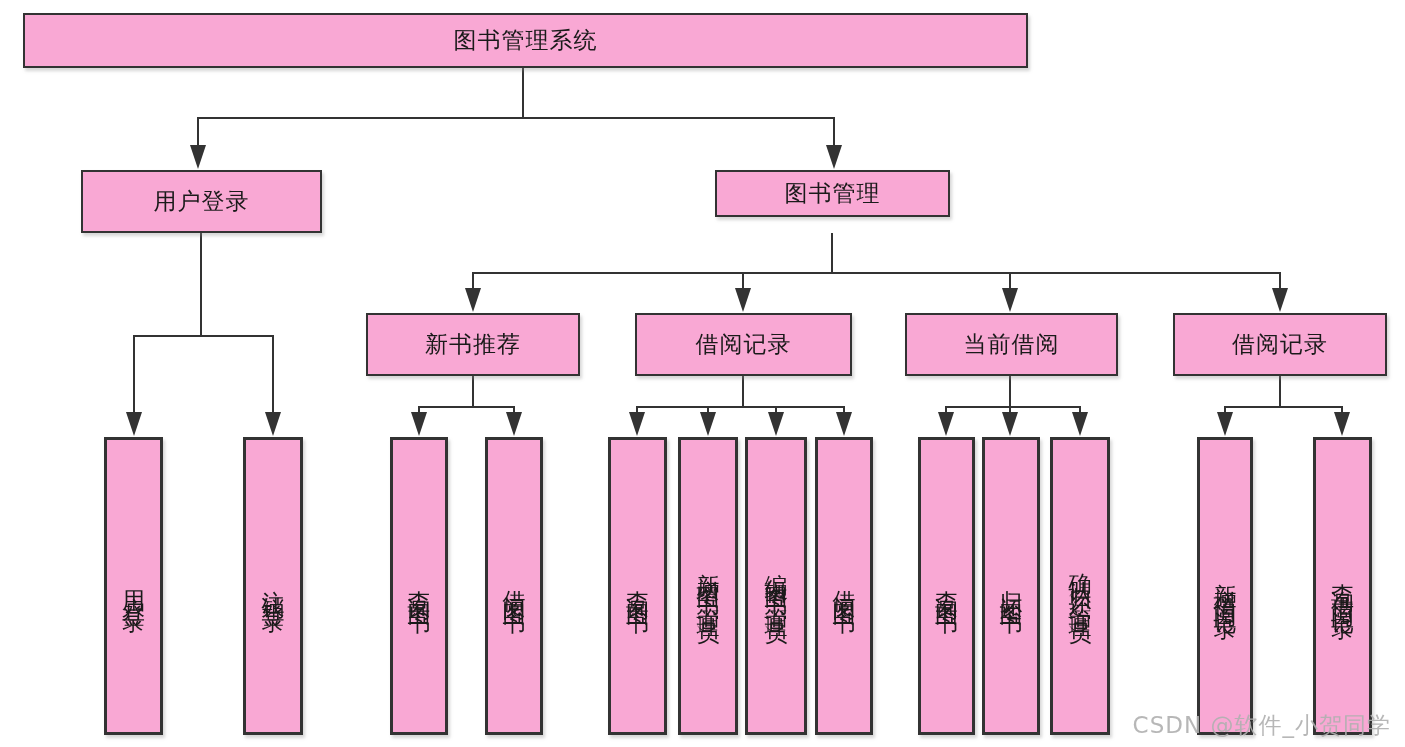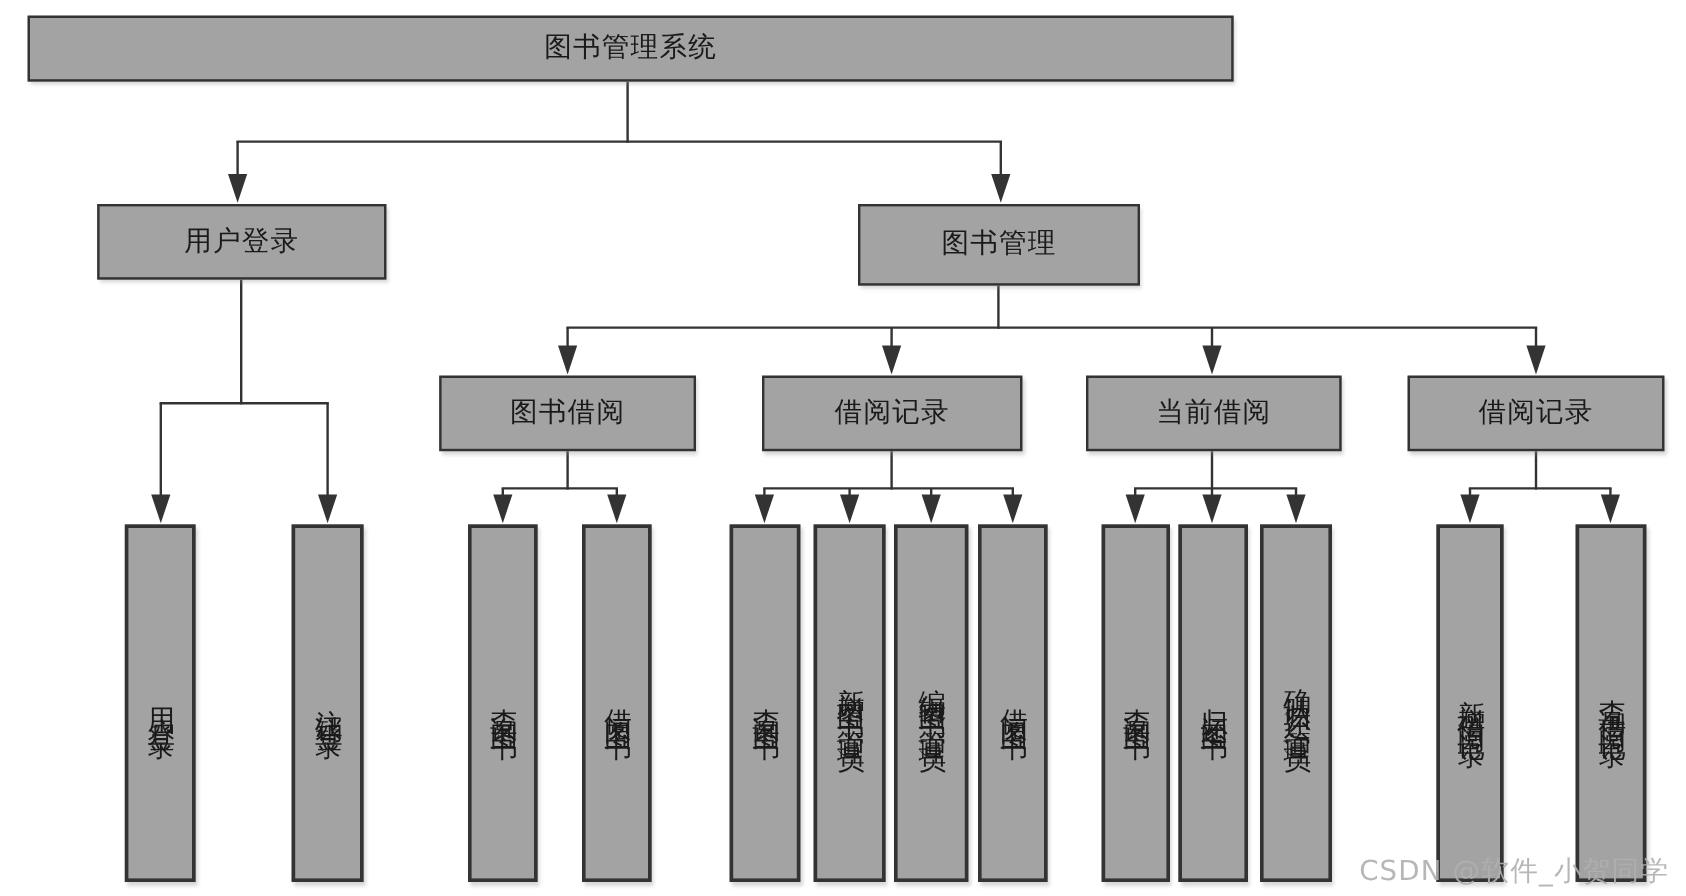--- a/index.html
+++ b/index.html
@@ -2,21 +2,21 @@
 <html><head>
 <meta charset="utf-8">
 <style>
   html,body{margin:0;padding:0;background:#ffffff;}
   .stage{
     position:relative;width:1405px;height:747px;background:#ffffff;
     font-family:"DejaVu Sans","Liberation Sans",sans-serif;overflow:hidden;
   }
   svg.connectors{position:absolute;left:0;top:0;z-index:1;}
   .node{
-    position:absolute;z-index:2;background:#a3a3a3;border:2px solid #333333;
+    position:absolute;z-index:2;background:#f9a8d4;border:2px solid #333333;
     box-sizing:border-box;display:flex;align-items:center;justify-content:center;
     color:#1a1a1a;box-shadow:2px 3px 3px rgba(140,140,140,0.35);
   }
   .node.leaf{border-width:3px;}
   .node .label{font-size:23px;letter-spacing:1px;line-height:1.2;white-space:nowrap;}
   .node.leaf .label{
     writing-mode:vertical-rl;text-orientation:mixed;
     font-size:23px;letter-spacing:7px;line-height:1;white-space:normal;
   }
   .watermark{
@@ -95,26 +95,26 @@
     </g>
   </svg>
 
   <div class="node" style="left:23px;top:13px;width:1005px;height:55px">
     <span class="label">图书管理系统</span>
   </div>
 
   <div class="node" style="left:81px;top:170px;width:241px;height:63px">
     <span class="label">用户登录</span>
   </div>
-  <div class="node" style="left:715px;top:170px;width:235px;height:68px">
+  <div class="node" style="left:715px;top:170px;width:235px;height:47px">
     <span class="label">图书管理</span>
   </div>
 
   <div class="node" style="left:366px;top:313px;width:214px;height:63px">
-    <span class="label">图书借阅</span>
+    <span class="label">新书推荐</span>
   </div>
   <div class="node" style="left:635px;top:313px;width:217px;height:63px">
     <span class="label">借阅记录</span>
   </div>
   <div class="node" style="left:1173px;top:313px;width:214px;height:63px">
     <span class="label">借阅记录</span>
   </div>
   <div class="node" style="left:905px;top:313px;width:213px;height:63px">
     <span class="label">当前借阅</span>
   </div>

